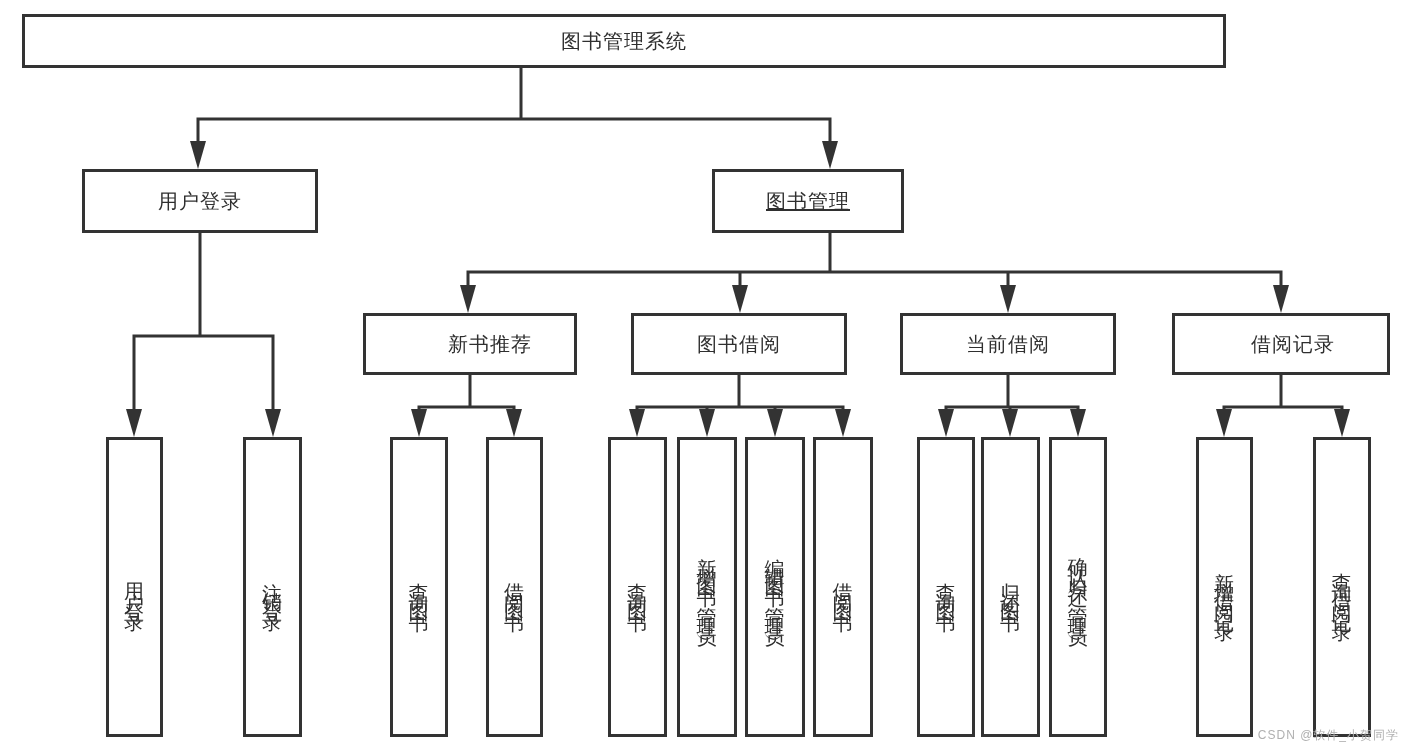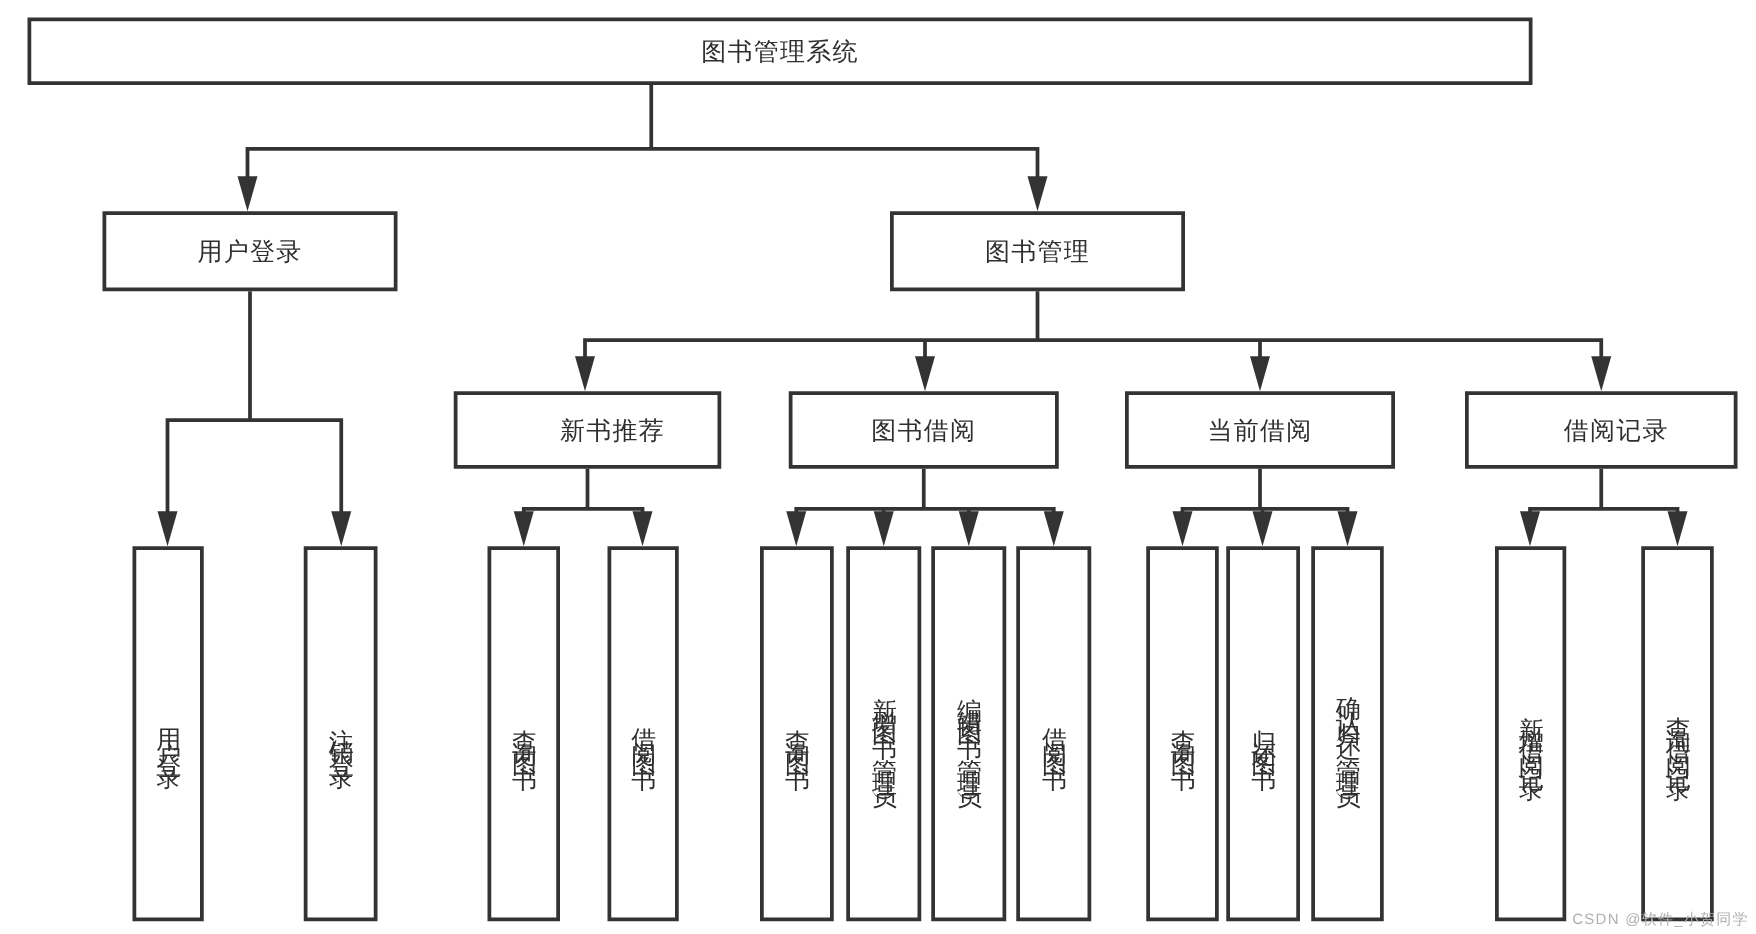--- a/index.html
+++ b/index.html
@@ -94,21 +94,21 @@
       <polygon points="1070,409 1086,409 1078,437"></polygon>
 
       <polygon points="1216,409 1232,409 1224,437"></polygon>
       <polygon points="1334,409 1350,409 1342,437"></polygon>
     </g>
   </svg>
 
   <div class="box" style="left:22px;top:14px;width:1204px;height:54px;">图书管理系统</div>
 
   <div class="box" style="left:82px;top:169px;width:236px;height:64px;">用户登录</div>
-  <div class="box" style="left:712px;top:169px;width:236px;height:64px;">图书管理</div>
+  <div class="box" style="left:712px;top:169px;width:192px;height:64px;text-decoration:underline;">图书管理</div>
 
   <div class="box" style="left:363px;top:313px;width:214px;height:62px;padding-left:40px;">新书推荐</div>
   <div class="box" style="left:900px;top:313px;width:216px;height:62px;">当前借阅</div>
   <div class="box" style="left:631px;top:313px;width:216px;height:62px;">图书借阅</div>
   <div class="box" style="left:1172px;top:313px;width:218px;height:62px;padding-left:24px;">借阅记录</div>
 
   <div class="box vbox" style="left:106px;top:437px;width:57px;height:300px;">用户登录</div>
   <div class="box vbox" style="left:243px;top:437px;width:59px;height:300px;">注销登录</div>
 
   <div class="box vbox" style="left:390px;top:437px;width:58px;height:300px;">查询图书</div>

